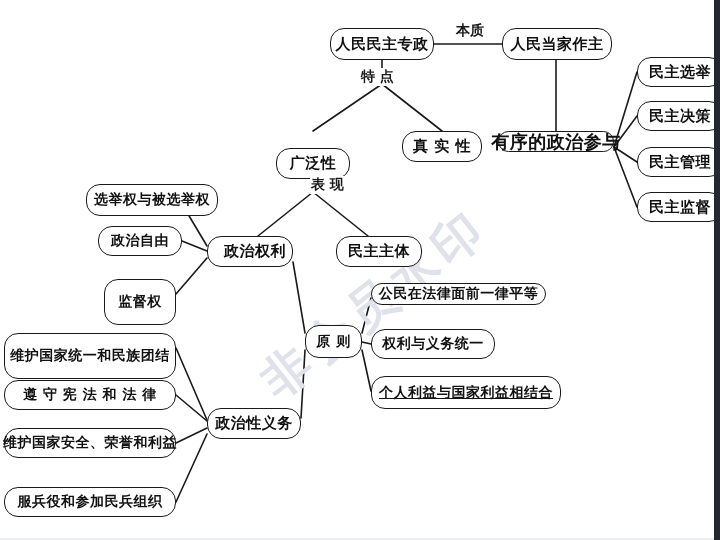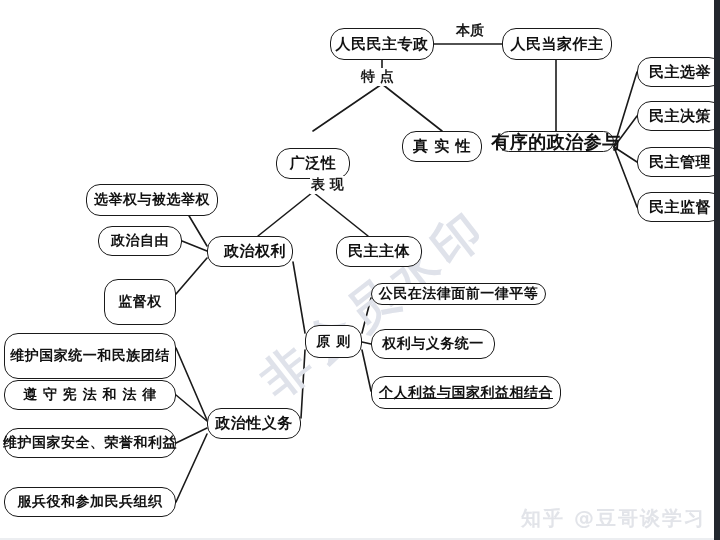--- a/index.html
+++ b/index.html
@@ -154,14 +154,13 @@
       <div class="node" style="left: 4px; top: 487px; width: 172px; height: 30px; font-size: 14px;">服兵役和参加民兵组织</div>
     </div>
   <div id="labels-layer">
       <div class="edge-label" style="left: 455px; top: 22px; font-size: 14px;">本质</div>
       <div class="edge-label" style="left: 360px; top: 68px; font-size: 14px;">特  点</div>
       <div class="edge-label" style="left: 290px; top: 176px; font-size: 14px; margin-left: 20px;">表  现</div>
     </div>
 
   <div id="bottom-rule"></div>
   <div id="right-rail"></div>
-  <div id="footer-wm">知乎 @豆哥谈学习</div>
 </div>
 
 </body></html>

